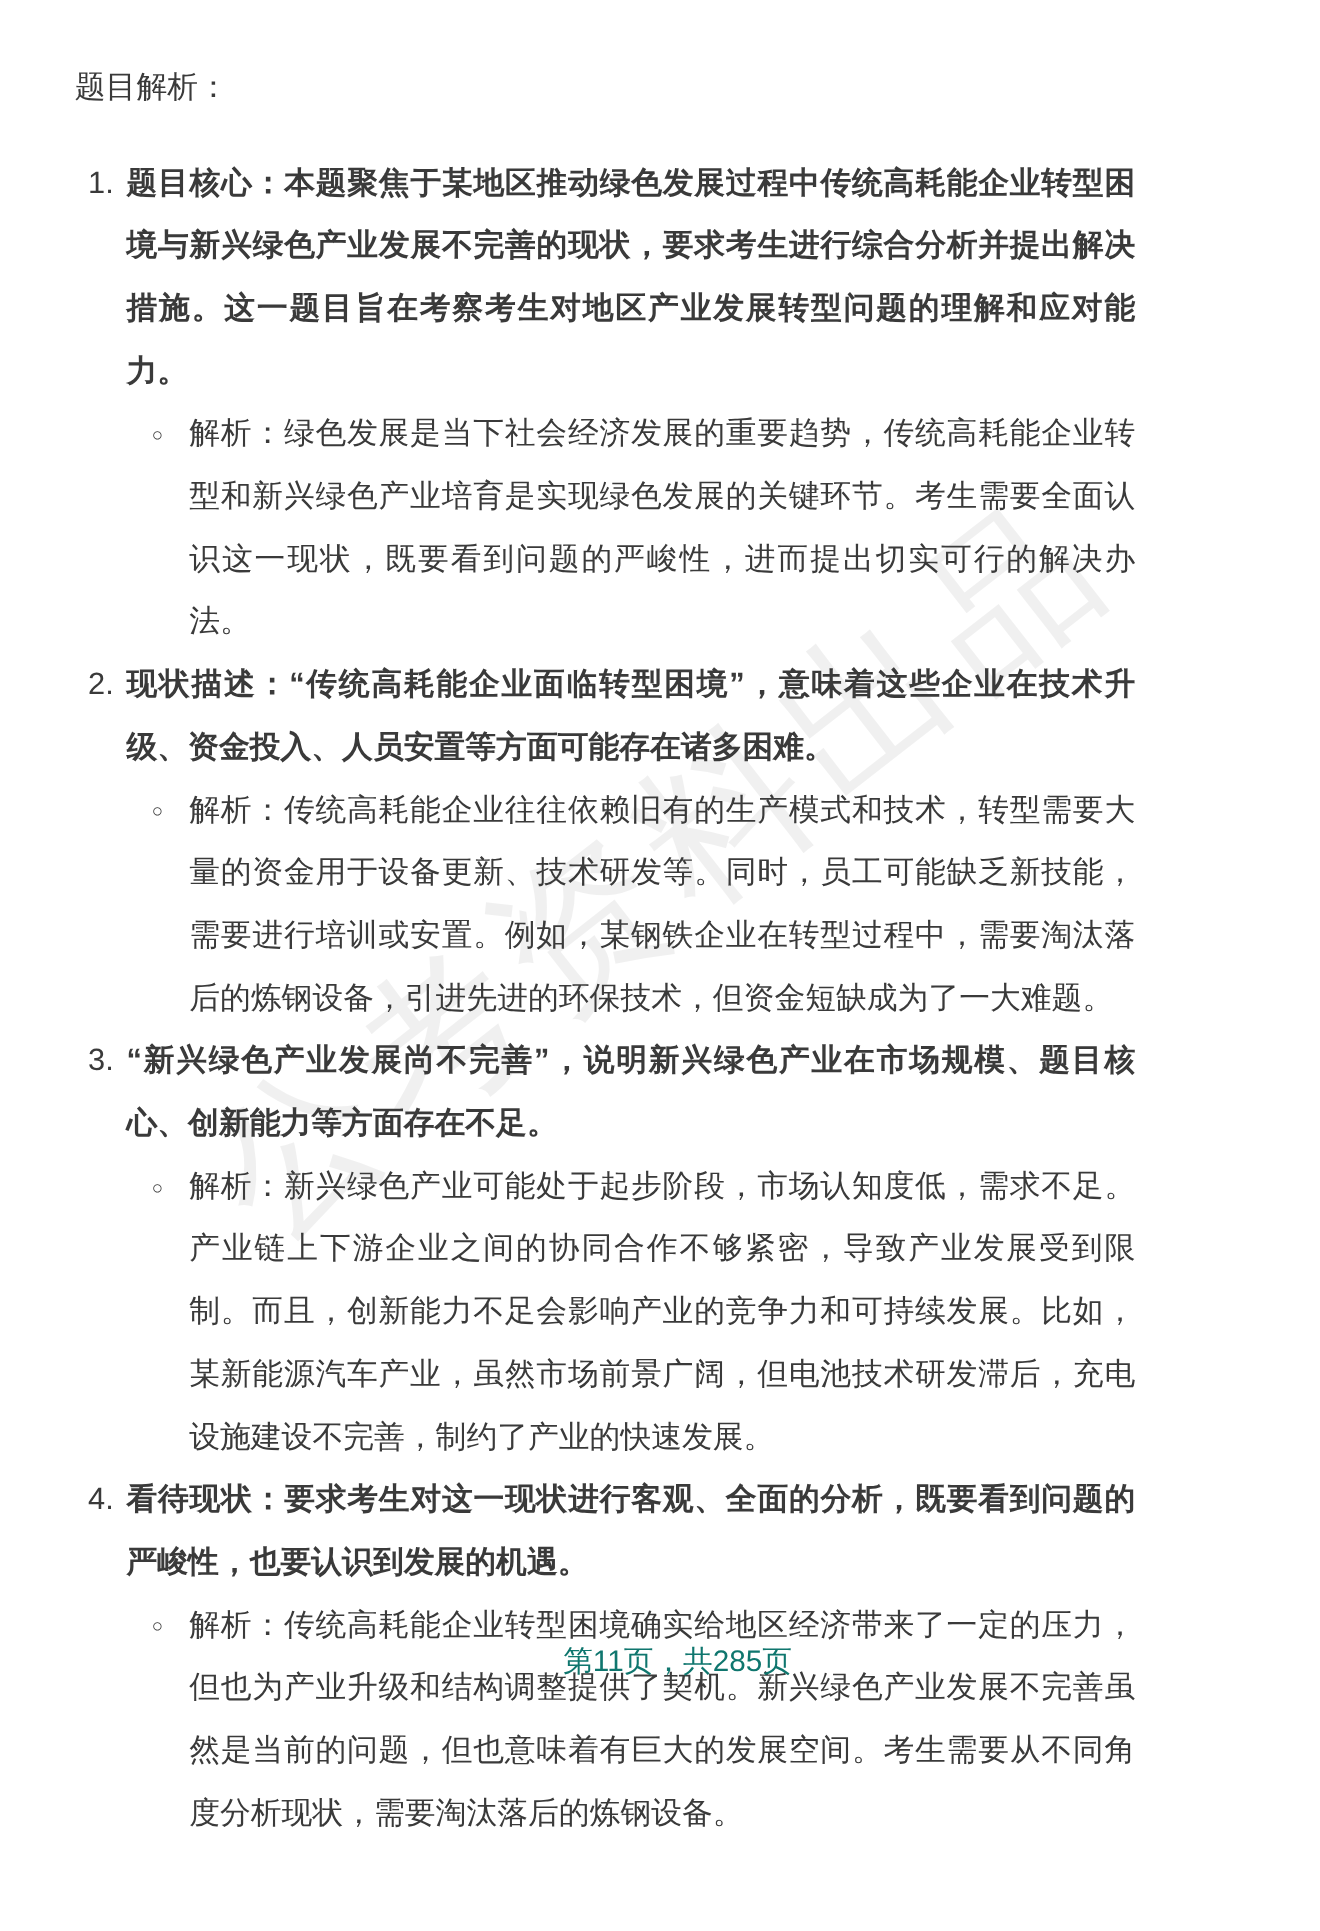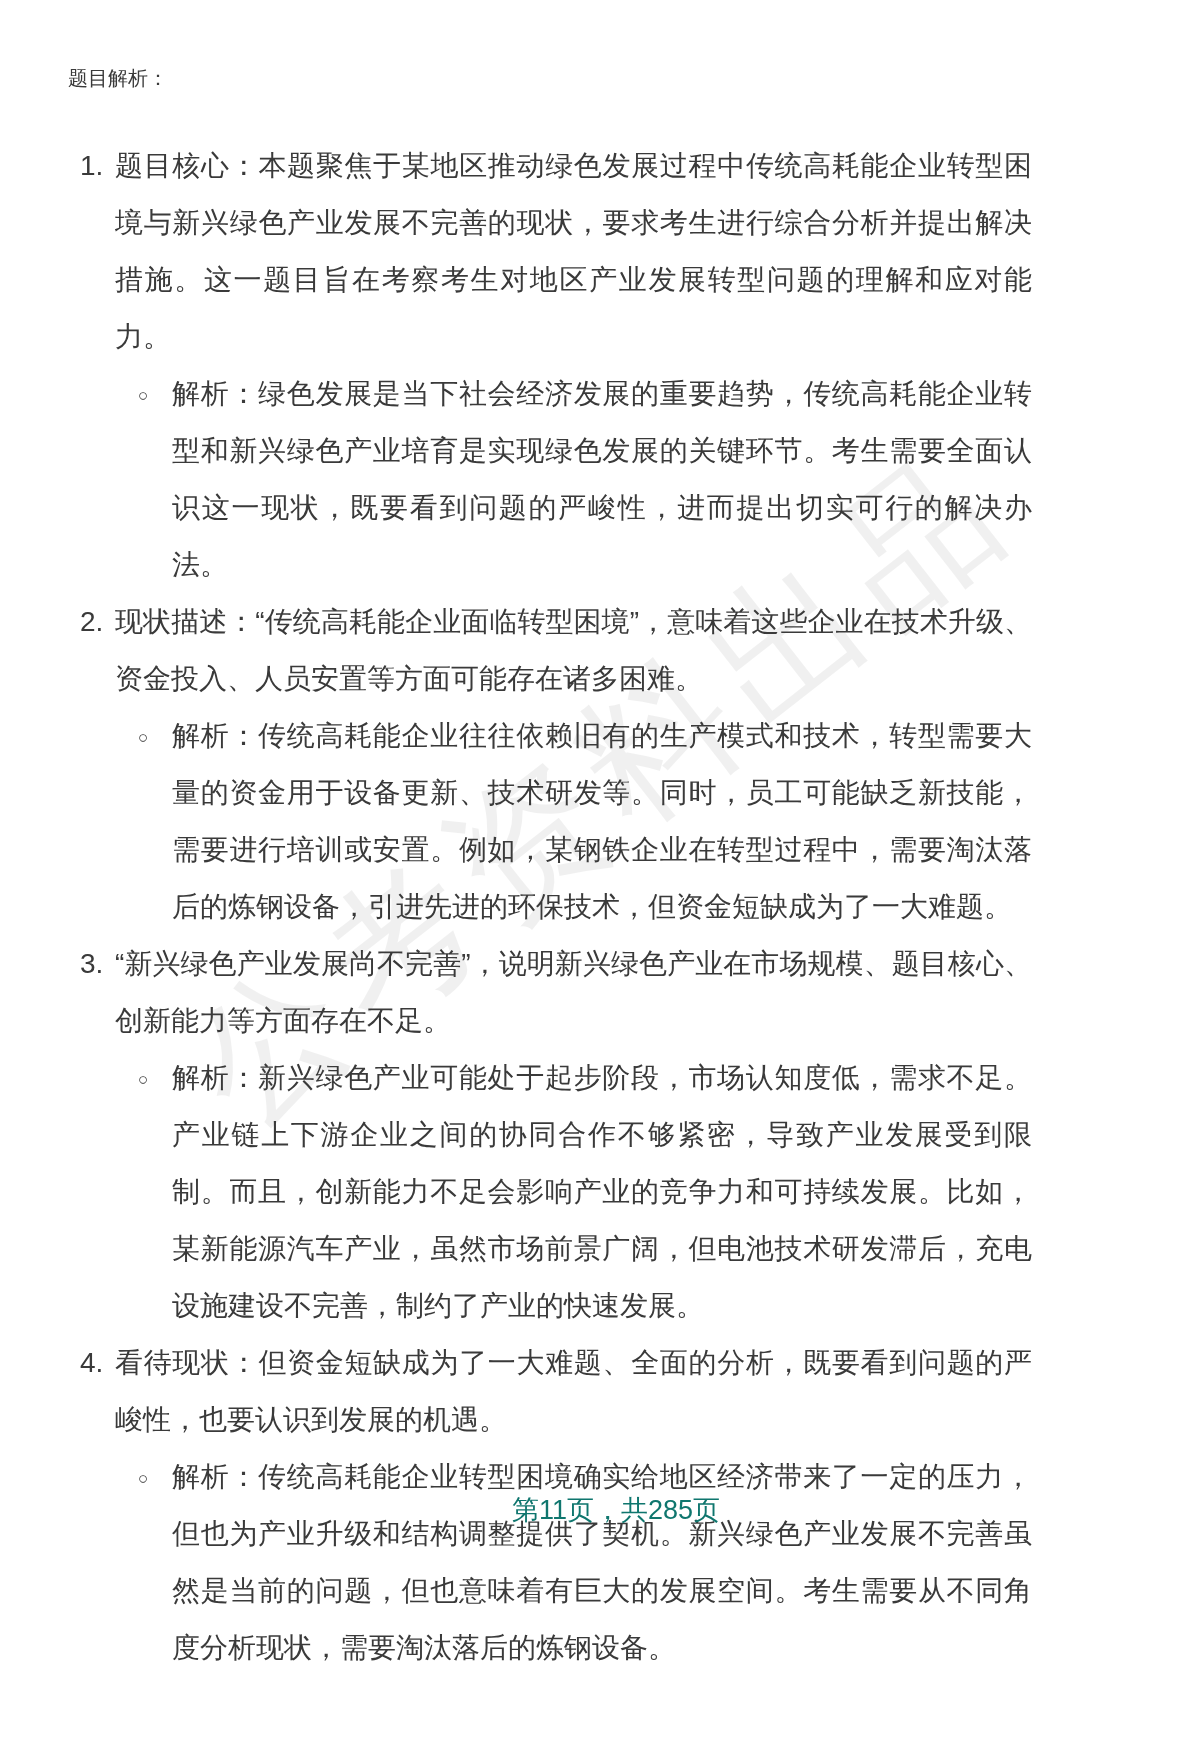--- a/index.html
+++ b/index.html
@@ -30,35 +30,36 @@
   }
   .content {
     position: relative;
     padding: 50px 168px 0 68px;
     font-size: 28px;
     line-height: 57px;
     text-align: justify;
   }
   .doc-title {
     margin: 0 0 30px 0;
-    font-size: 20px;
+    font-size: 28px;
     font-weight: 400;
     line-height: 57px;
   }
   .item {
     display: flex;
     margin-left: 12px;
   }
   .num {
     flex: none;
     width: 35px;
   }
   .itext {
     flex: 1;
     text-align: justify;
+    font-weight: bold;
   }
   .subitem {
     display: flex;
     margin-left: 70px;
   }
   .marker {
     flex: none;
     width: 34px;
     font-size: 17px;
     line-height: 57px;
@@ -111,21 +112,21 @@
       <div class="num">3.</div>
       <div class="itext">“新兴绿色产业发展尚不完善”，说明新兴绿色产业在市场规模、题目核心、创新能力等方面存在不足。</div>
     </div>
     <div class="subitem">
       <div class="marker">○</div>
       <div class="stext">解析：新兴绿色产业可能处于起步阶段，市场认知度低，需求不足。产业链上下游企业之间的协同合作不够紧密，导致产业发展受到限制。而且，创新能力不足会影响产业的竞争力和可持续发展。比如，某新能源汽车产业，虽然市场前景广阔，但电池技术研发滞后，充电设施建设不完善，制约了产业的快速发展。</div>
     </div>
 
     <div class="item">
       <div class="num">4.</div>
-      <div class="itext">看待现状：但资金短缺成为了一大难题、全面的分析，既要看到问题的严峻性，也要认识到发展的机遇。</div>
+      <div class="itext">看待现状：要求考生对这一现状进行客观、全面的分析，既要看到问题的严峻性，也要认识到发展的机遇。</div>
     </div>
     <div class="subitem">
       <div class="marker">○</div>
       <div class="stext">解析：传统高耗能企业转型困境确实给地区经济带来了一定的压力，但也为产业升级和结构调整提供了契机。新兴绿色产业发展不完善虽然是当前的问题，但也意味着有巨大的发展空间。考生需要从不同角度分析现状，需要淘汰落后的炼钢设备。</div>
     </div>
 
   </div>
 
   <div class="footer">第11页，共285页</div>
 

